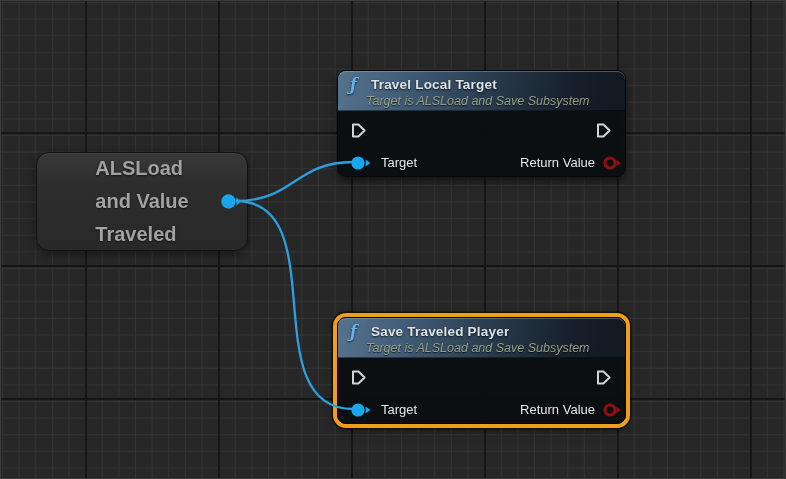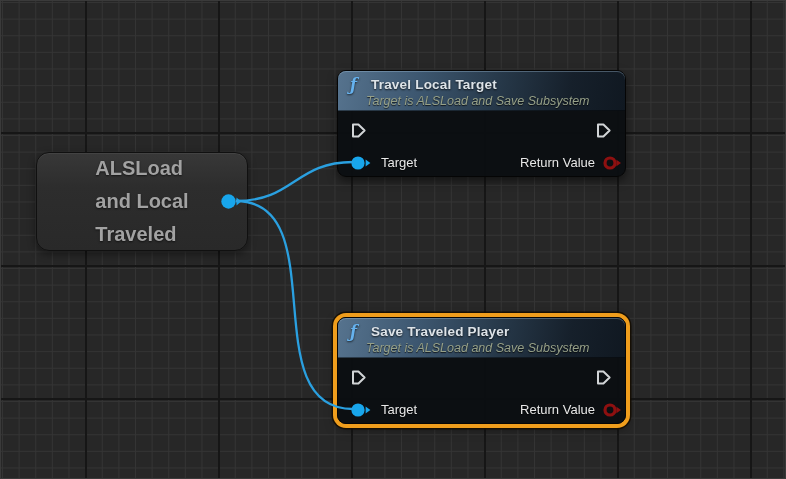--- a/index.html
+++ b/index.html
@@ -83,21 +83,21 @@
 </style>
 </head>
 <body>
 
 <div class="canvas">
 
   <div class="vnode">
     <div class="vnode-text">
       <div class="block">
         <div class="vnode-line">ALSLoad</div>
-        <div class="vnode-line">and Local</div>
+        <div class="vnode-line">and Value</div>
         <div class="vnode-line">Traveled</div>
       </div>
     </div>
     <div class="vnode-pin">
       <svg width="21" height="15">
         <circle cx="7.5" cy="7.5" r="7.2" fill="#18a6ec"></circle>
         <path d="M15.5 3.6 L20.2 7.5 L15.5 11.4 Z" fill="#18a6ec"></path>
       </svg>
     </div>
   </div>

